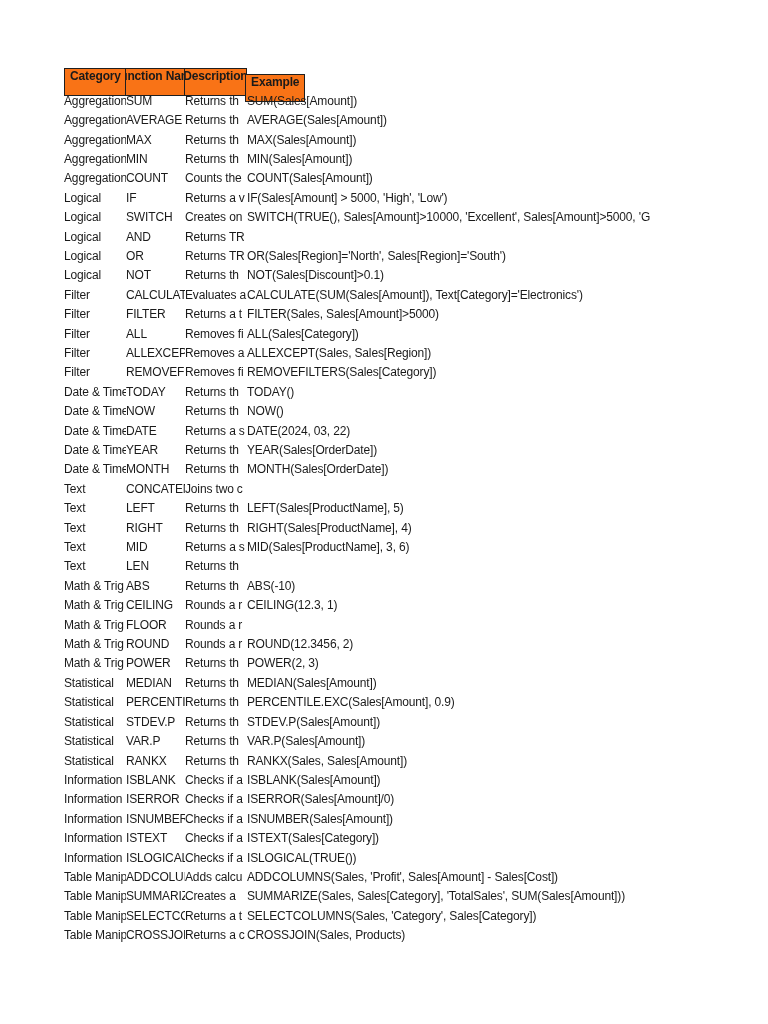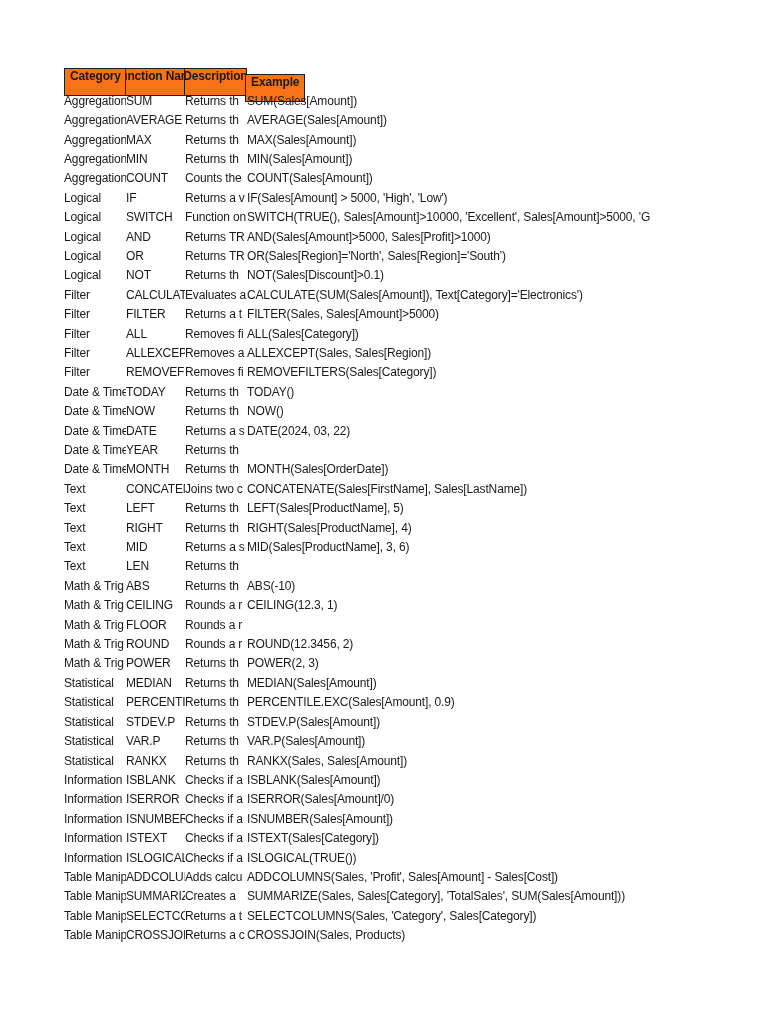--- a/index.html
+++ b/index.html
@@ -113,28 +113,27 @@
       </div>
       <div class="row">
         <div class="cell cat">Logical</div>
         <div class="cell fn">IF</div>
         <div class="cell desc">Returns a v</div>
         <div class="cell ex">IF(Sales[Amount] &gt; 5000, 'High', 'Low')</div>
       </div>
       <div class="row">
         <div class="cell cat">Logical</div>
         <div class="cell fn">SWITCH</div>
-        <div class="cell desc">Function on</div>
+        <div class="cell desc">Creates on</div>
         <div class="cell ex">SWITCH(TRUE(), Sales[Amount]&gt;10000, 'Excellent', Sales[Amount]&gt;5000, 'G</div>
       </div>
       <div class="row">
         <div class="cell cat">Logical</div>
         <div class="cell fn">AND</div>
         <div class="cell desc">Returns TR</div>
-        <div class="cell ex">AND(Sales[Amount]&gt;5000, Sales[Profit]&gt;1000)</div>
       </div>
       <div class="row">
         <div class="cell cat">Logical</div>
         <div class="cell fn">OR</div>
         <div class="cell desc">Returns TR</div>
         <div class="cell ex">OR(Sales[Region]='North', Sales[Region]='South')</div>
       </div>
       <div class="row">
         <div class="cell cat">Logical</div>
         <div class="cell fn">NOT</div>
@@ -186,32 +185,32 @@
       <div class="row">
         <div class="cell cat">Date &amp; Time</div>
         <div class="cell fn">DATE</div>
         <div class="cell desc">Returns a s</div>
         <div class="cell ex">DATE(2024, 03, 22)</div>
       </div>
       <div class="row">
         <div class="cell cat">Date &amp; Time</div>
         <div class="cell fn">YEAR</div>
         <div class="cell desc">Returns th</div>
+        <div class="cell ex">YEAR(Sales[OrderDate])</div>
       </div>
       <div class="row">
         <div class="cell cat">Date &amp; Time</div>
         <div class="cell fn">MONTH</div>
         <div class="cell desc">Returns th</div>
         <div class="cell ex">MONTH(Sales[OrderDate])</div>
       </div>
       <div class="row">
         <div class="cell cat">Text</div>
         <div class="cell fn">CONCATENATE</div>
         <div class="cell desc">Joins two c</div>
-        <div class="cell ex">CONCATENATE(Sales[FirstName], Sales[LastName])</div>
       </div>
       <div class="row">
         <div class="cell cat">Text</div>
         <div class="cell fn">LEFT</div>
         <div class="cell desc">Returns th</div>
         <div class="cell ex">LEFT(Sales[ProductName], 5)</div>
       </div>
       <div class="row">
         <div class="cell cat">Text</div>
         <div class="cell fn">RIGHT</div>

